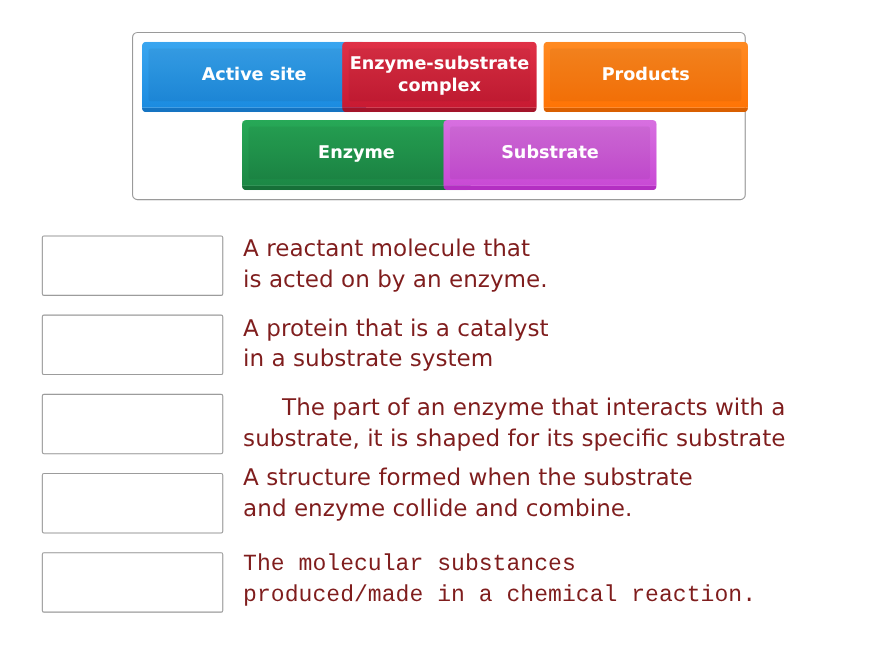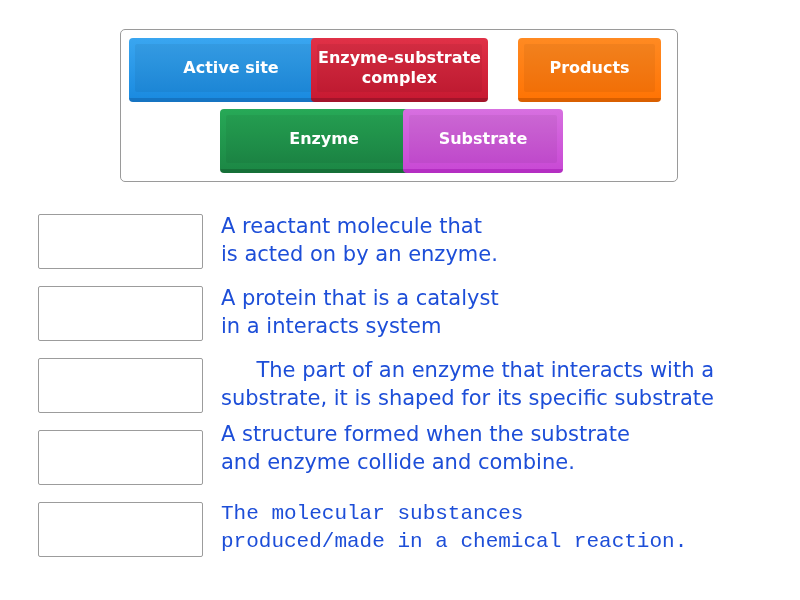--- a/index.html
+++ b/index.html
@@ -2,50 +2,50 @@
 <html><head>
 <meta charset="utf-8">
 <style>
   html, body { margin:0; padding:0; background:#ffffff; }
   body { width:800px; height:600px; position:relative; overflow:hidden; font-family:"DejaVu Sans", sans-serif; }
   .tray { position:absolute; left:120px; top:29px; width:558px; height:153px; border:1px solid #9a9a9a; border-radius:5px; background:#fff; box-sizing:border-box; }
   .tile { position:absolute; height:64px; border-radius:4px; color:#fff; font-weight:bold; font-size:16px; display:flex; align-items:center; justify-content:center; text-align:center; line-height:20px; box-sizing:border-box; cursor:pointer; }
   .tile::before { content:""; position:absolute; left:6px; right:6px; top:6px; bottom:6px; border-radius:2px; background:rgba(0,0,0,0.05); }
   .tile span { position:relative; }
   .slot { position:absolute; left:38px; width:165px; height:55px; border:1px solid #9c9c9c; border-radius:2px; background:#fff; box-sizing:border-box; }
-  .def { position:absolute; left:221px; font-size:21px; line-height:28px; color:#1d4ed8; white-space:pre-line; }
+  .def { position:absolute; left:221px; font-size:21px; line-height:28px; color:#7f1d1d; white-space:pre-line; }
 </style>
 </head>
 <body>
 
 <div class="tray"></div>
 
 <div class="tile" style="left:129px;top:38px;width:204px;background:linear-gradient(#3aa6f0,#1b8be0);border-bottom:4px solid #1574c2;">
   <span>Active site</span>
 </div>
 <div class="tile" style="left:311px;top:38px;width:177px;background:linear-gradient(#e03147,#c81a32);border-bottom:4px solid #a3142a;">
   <span>Enzyme-substrate<br>complex</span>
 </div>
-<div class="tile" style="left:518px;top:38px;width:143px;background:linear-gradient(#ff8a22,#ff7405);border-bottom:4px solid #d95f00;">
+<div class="tile" style="left:494px;top:38px;width:186px;background:linear-gradient(#ff8a22,#ff7405);border-bottom:4px solid #d95f00;">
   <span>Products</span>
 </div>
 <div class="tile" style="left:220px;top:109px;width:208px;background:linear-gradient(#27a957,#1c8845);border-bottom:4px solid #167038;">
   <span>Enzyme</span>
 </div>
-<div class="tile" style="left:403px;top:109px;width:160px;background:linear-gradient(#d770e0,#c94ad5);border-bottom:4px solid #b42fc2;">
+<div class="tile" style="left:403px;top:109px;width:194px;background:linear-gradient(#d770e0,#c94ad5);border-bottom:4px solid #b42fc2;">
   <span>Substrate</span>
 </div>
 
 <div class="slot" style="top:214px;"></div>
 <div class="def" style="top:212px;">A reactant molecule that
 is acted on by an enzyme.</div>
 
 <div class="slot" style="top:286px;"></div>
 <div class="def" style="top:284px;">A protein that is a catalyst
-in a interacts system</div>
+in a substrate system</div>
 
 <div class="slot" style="top:358px;"></div>
 <div class="def" style="top:356px;text-align:right;">The part of an enzyme that interacts with a
 substrate, it is shaped for its specific substrate</div>
 
 <div class="slot" style="top:430px;"></div>
 <div class="def" style="top:420px;">A structure formed when the substrate
 and enzyme collide and combine.</div>
 
 <div class="slot" style="top:502px;"></div>

